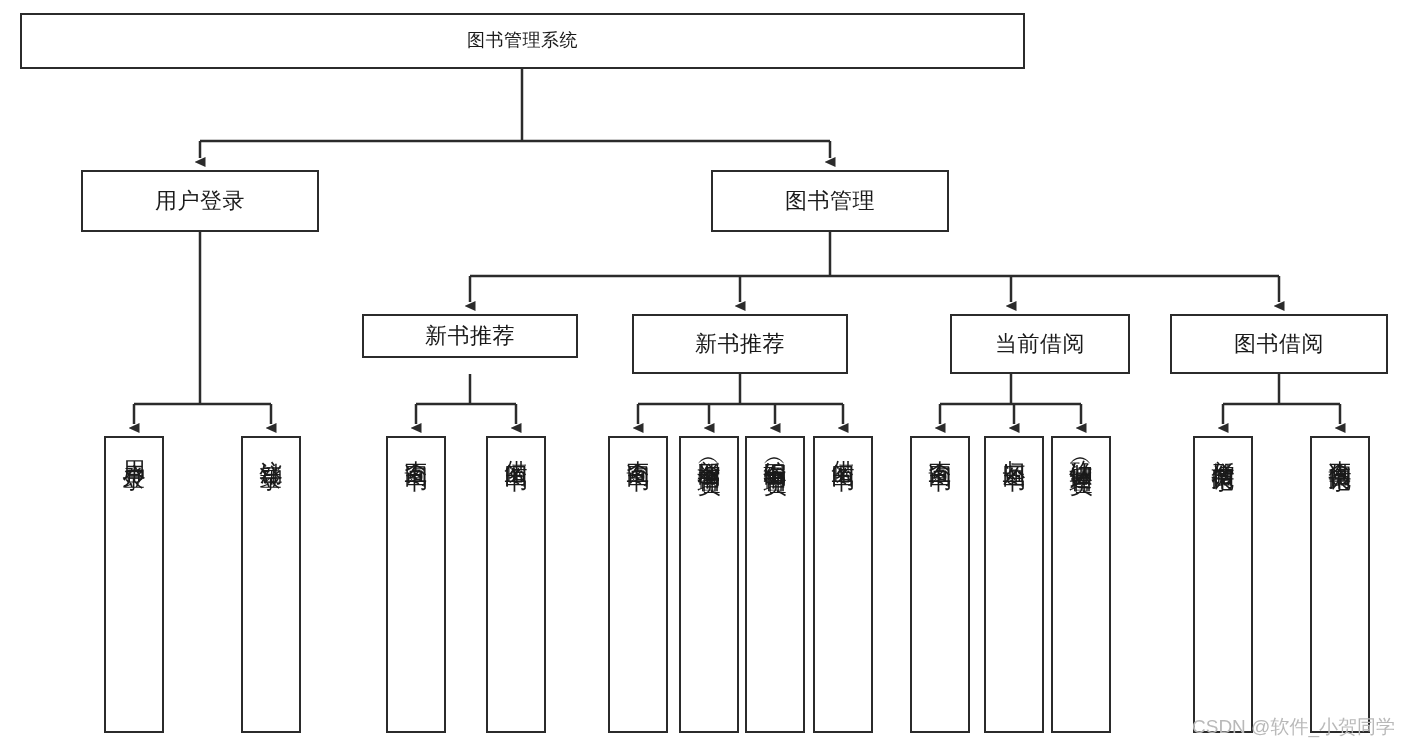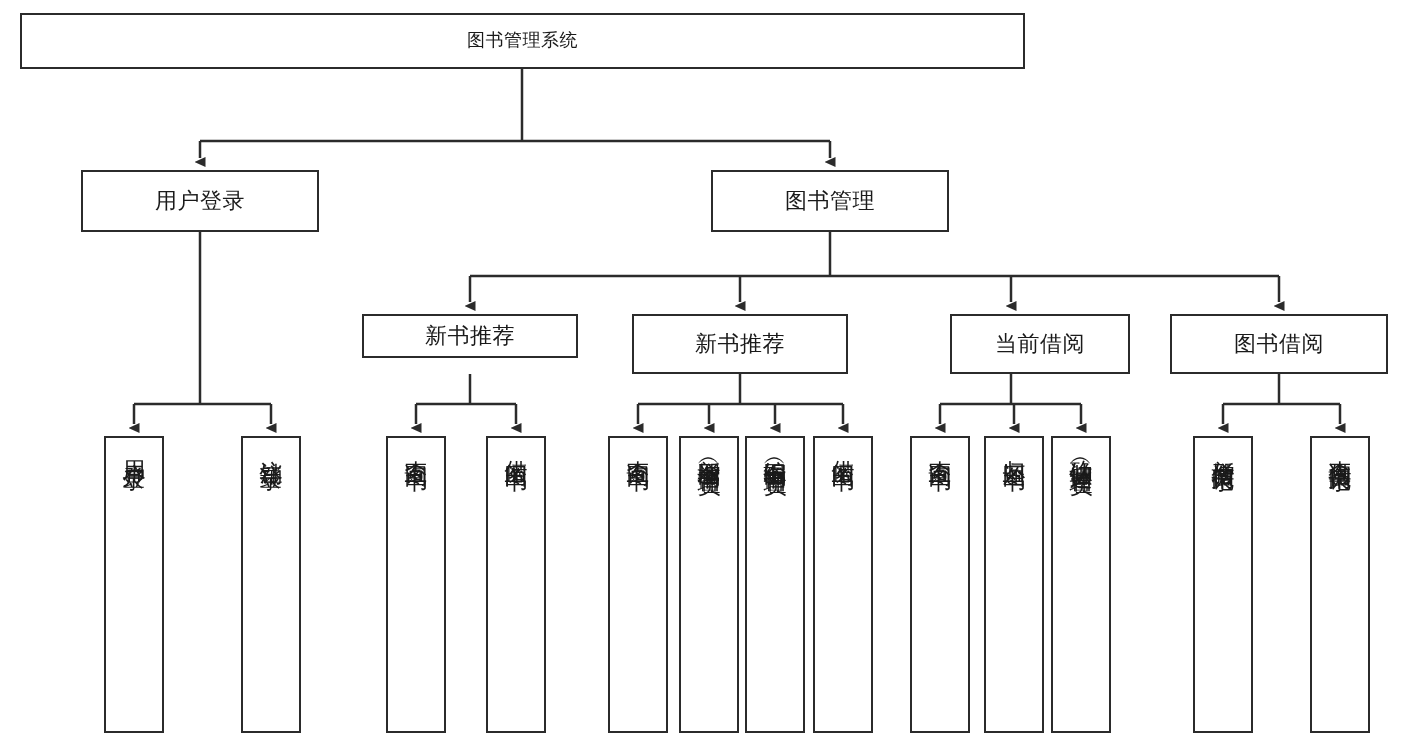--- a/index.html
+++ b/index.html
@@ -187,14 +187,17 @@
     <span class="lbl">确认归还（管理员）</span>
   </div>
 
   <div class="node v tall" style="left:1193px; top:436px; width:60px; height:297px;">
     <span class="lbl">新增借阅记录</span>
   </div>
   <div class="node v tall" style="left:1310px; top:436px; width:60px; height:297px;">
     <span class="lbl">查询借阅记录</span>
   </div>
 
+  <div class="watermark" style="left:1192px; top:714px;">
+    <span>CSDN @软件_小贺同学</span>
+  </div>
 
 </div>
 
 </body></html>

